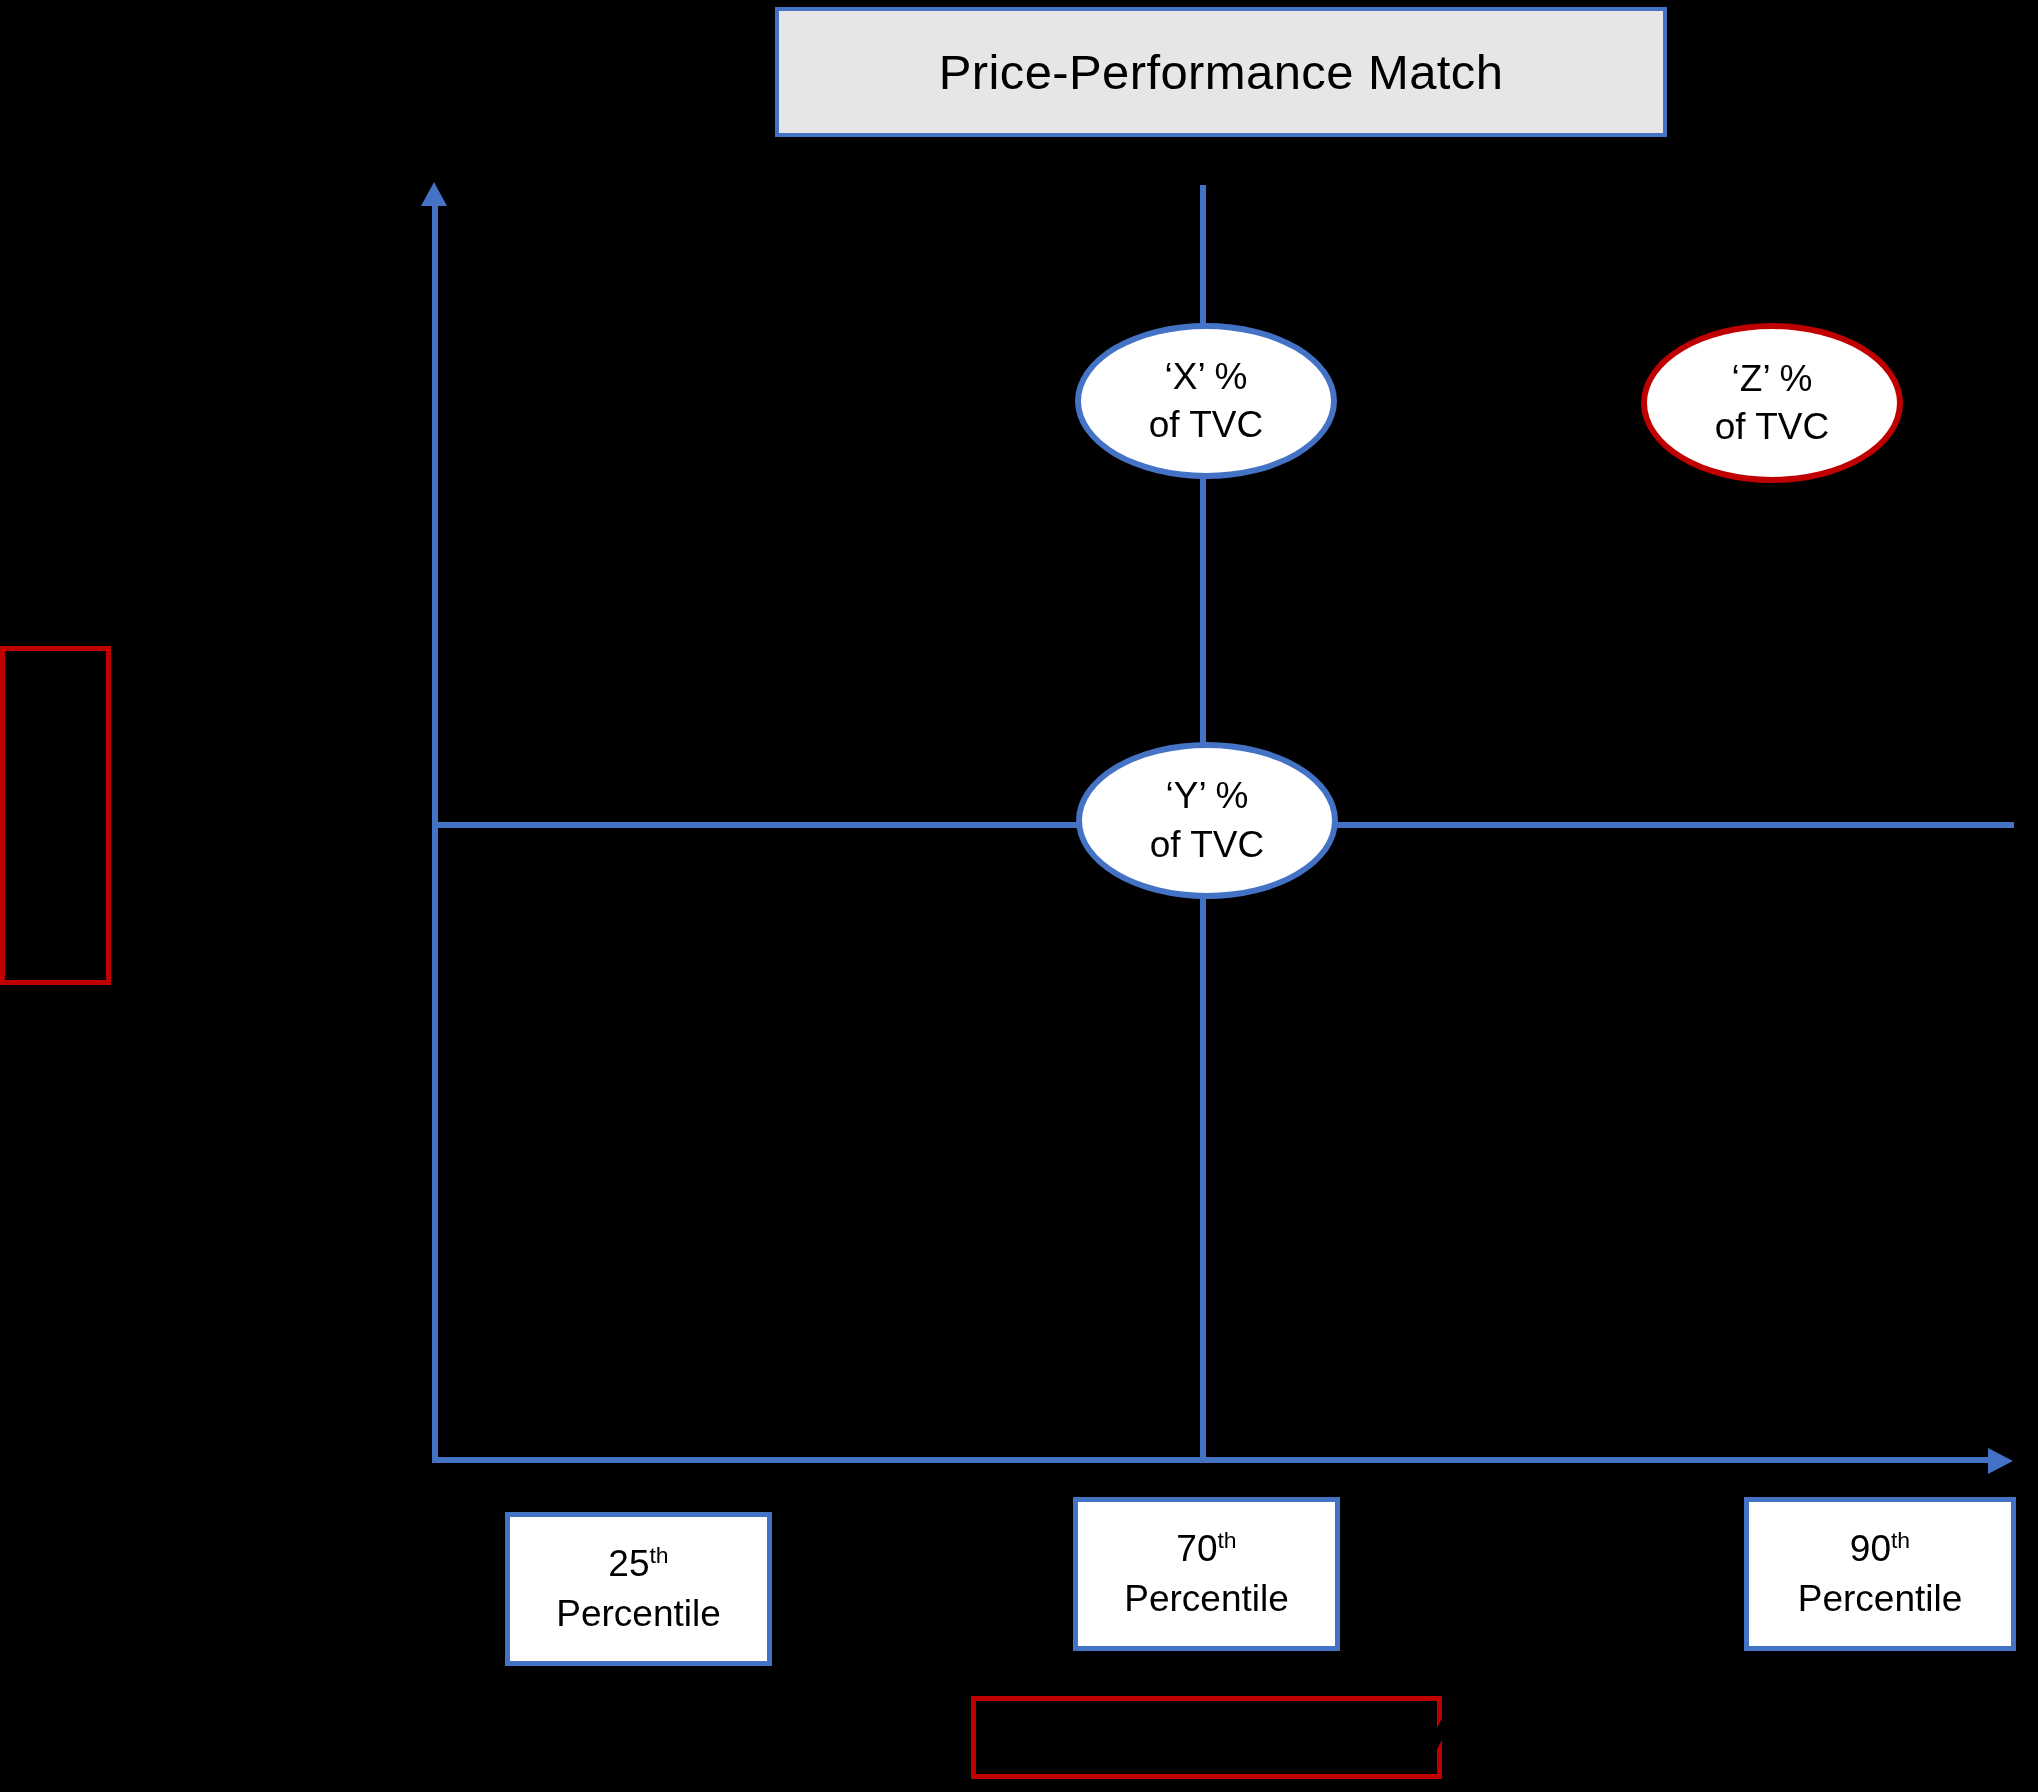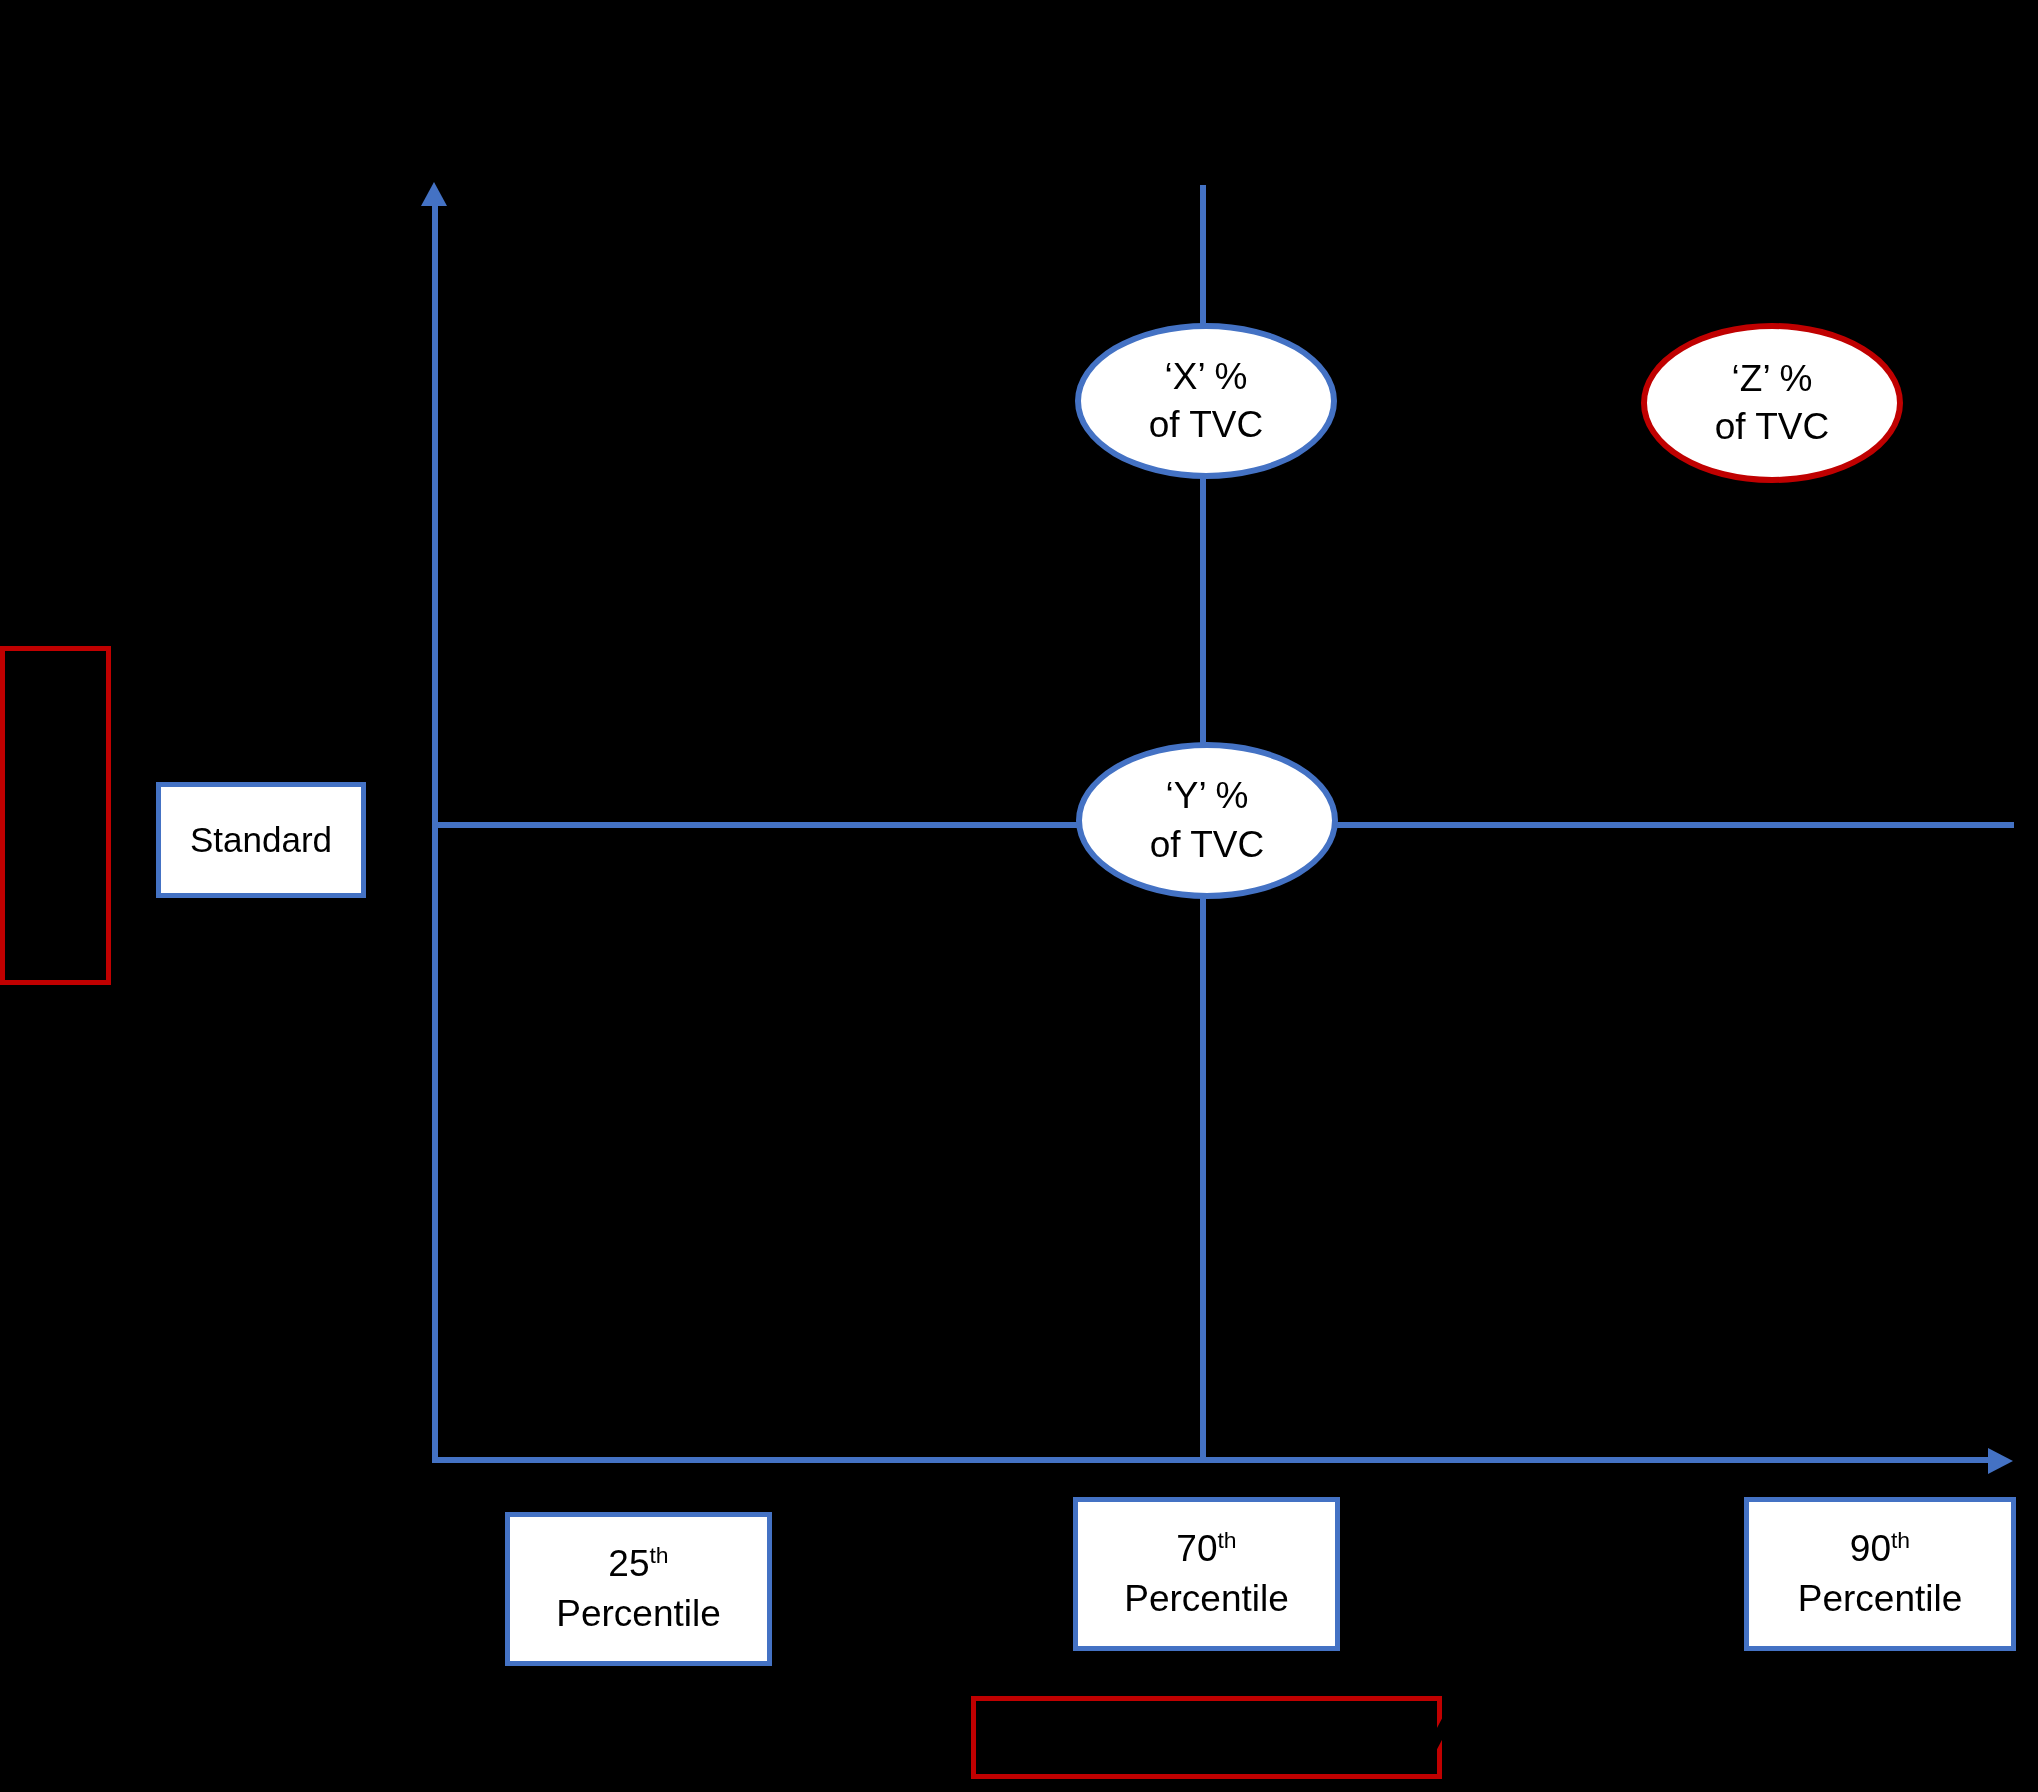--- a/index.html
+++ b/index.html
@@ -54,24 +54,24 @@
 <div id="canvas">
 
   <div class="line" style="left:432px; top:202px; width:5.7px; height:1261px;"></div>
   <div class="arrow arrow-up" style="left:421px; top:182px;"></div>
   <div class="line" style="left:432px; top:1457px; width:1558px; height:5.7px;"></div>
   <div class="arrow arrow-right" style="left:1988px; top:1448px;"></div>
 
   <div class="line" style="left:1200px; top:185px; width:5.7px; height:1275px;"></div>
   <div class="line" style="left:434px; top:822px; width:1580px; height:5.7px;"></div>
 
+  <div class="label-box title-box" style="left:775px; top:6.5px; width:892px; height:130px;">
+    <span>Price-Performance Match</span>
+  </div>
 
-  <div class="label-box fs-standard" style="left:156px; top:782px; width:210px; height:116px;">
-    <span>Standard</span>
-  </div>
 
   <div class="ellipse" style="left:1075px; top:323px; width:262px; height:156px;">
     <div>‘X’ %</div>
     <div>of TVC</div>
   </div>
   <div class="ellipse red" style="left:1641px; top:323px; width:262px; height:160px;">
     <div>‘Z’ %</div>
     <div>of TVC</div>
   </div>
   <div class="ellipse" style="left:1076px; top:742px; width:262px; height:157px;">

